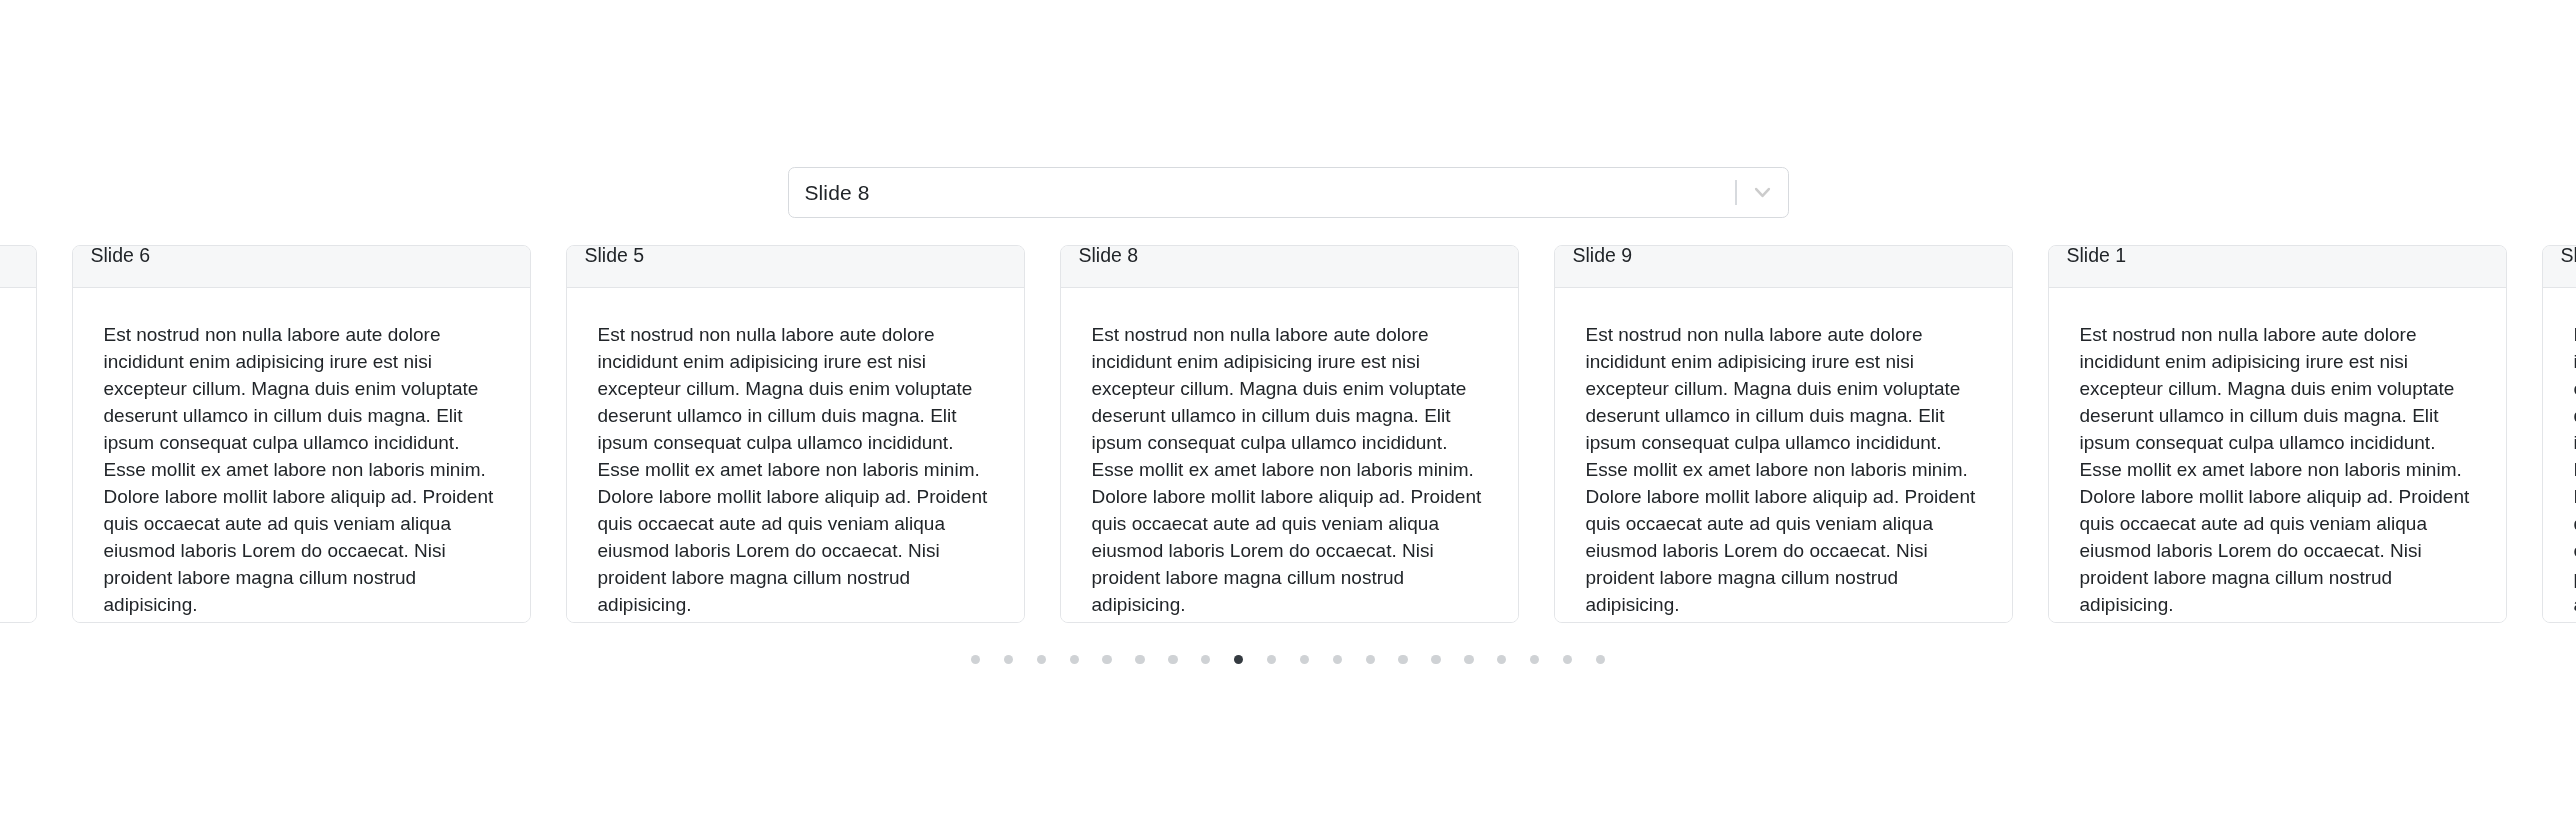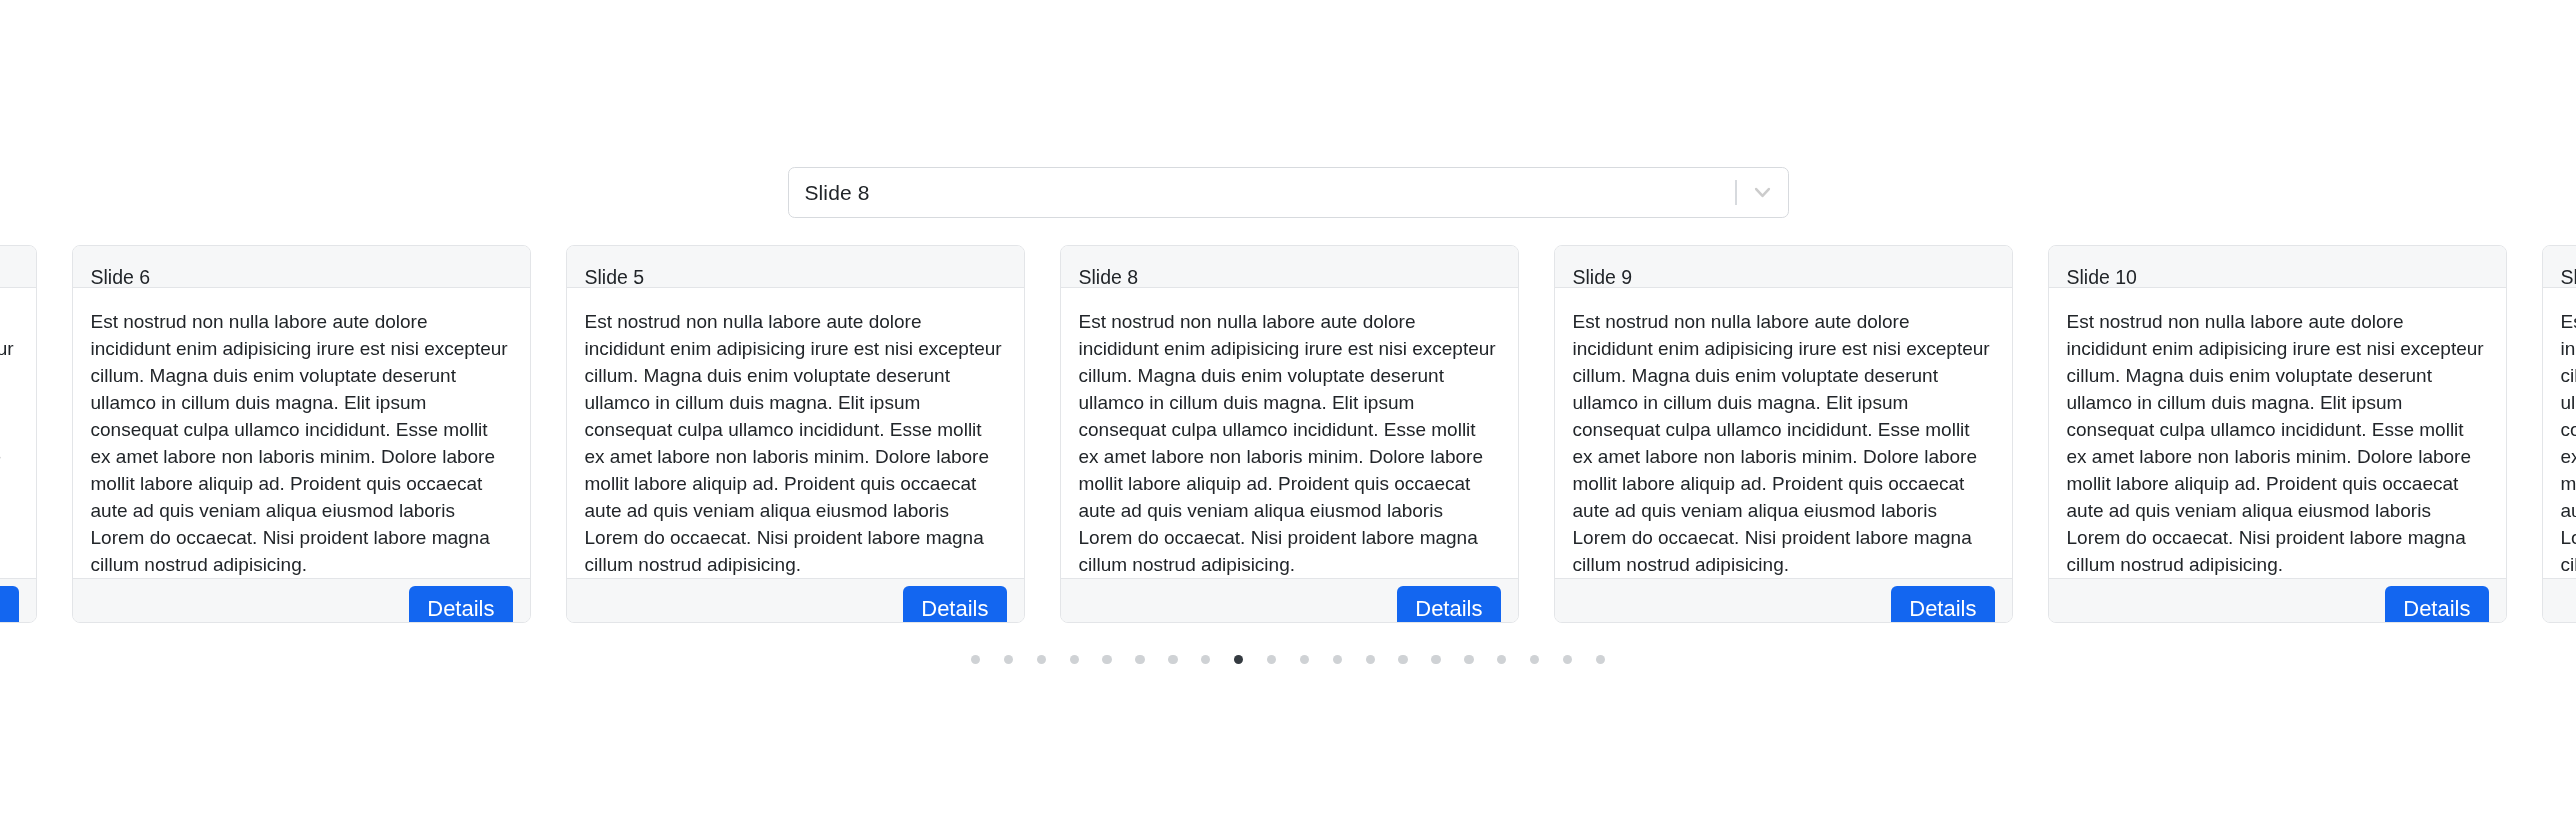--- a/index.html
+++ b/index.html
@@ -90,37 +90,37 @@
     display: flex;
     flex-direction: column;
     overflow: hidden;
   }
   .card-header {
     box-sizing: border-box;
     height: 42px;
     background: #f6f7f8;
     border-bottom: 1.3px solid #e3e5e8;
     display: flex;
-    align-items: flex-end;
+    align-items: flex-start;
     padding: 0 17.5px;
     flex: 0 0 auto;
   }
   .card-title {
     font-size: 19.5px;
     line-height: 1;
     color: #212529;
   }
   .card-body {
     box-sizing: border-box;
     flex: 1 1 auto;
     padding: 20px 17.5px 0 17.5px;
     background: #ffffff;
   }
   .card-text {
-    margin: 0;
+    margin: 13px;
     font-size: 19px;
     line-height: 27px;
     color: #212529;
   }
   .card-footer {
     box-sizing: border-box;
     height: 60px;
     flex: 0 0 auto;
     background: #f6f7f8;
     border-top: 1.3px solid #e3e5e8;
@@ -228,21 +228,21 @@
         </div>
         <div class="card-body">
           <p class="card-text">Est nostrud non nulla labore aute dolore incididunt enim adipisicing irure est nisi excepteur cillum. Magna duis enim voluptate deserunt ullamco in cillum duis magna. Elit ipsum consequat culpa ullamco incididunt. Esse mollit ex amet labore non laboris minim. Dolore labore mollit labore aliquip ad. Proident quis occaecat aute ad quis veniam aliqua eiusmod laboris Lorem do occaecat. Nisi proident labore magna cillum nostrud adipisicing.</p>
         </div>
         <div class="card-footer">
           <button class="details-btn">Details</button>
         </div>
       </div>
       <div class="card">
         <div class="card-header">
-          <span class="card-title">Slide 10</span>
+          <span class="card-title">Slide 1</span>
         </div>
         <div class="card-body">
           <p class="card-text">Est nostrud non nulla labore aute dolore incididunt enim adipisicing irure est nisi excepteur cillum. Magna duis enim voluptate deserunt ullamco in cillum duis magna. Elit ipsum consequat culpa ullamco incididunt. Esse mollit ex amet labore non laboris minim. Dolore labore mollit labore aliquip ad. Proident quis occaecat aute ad quis veniam aliqua eiusmod laboris Lorem do occaecat. Nisi proident labore magna cillum nostrud adipisicing.</p>
         </div>
         <div class="card-footer">
           <button class="details-btn">Details</button>
         </div>
       </div>
       <div class="card">
         <div class="card-header">

